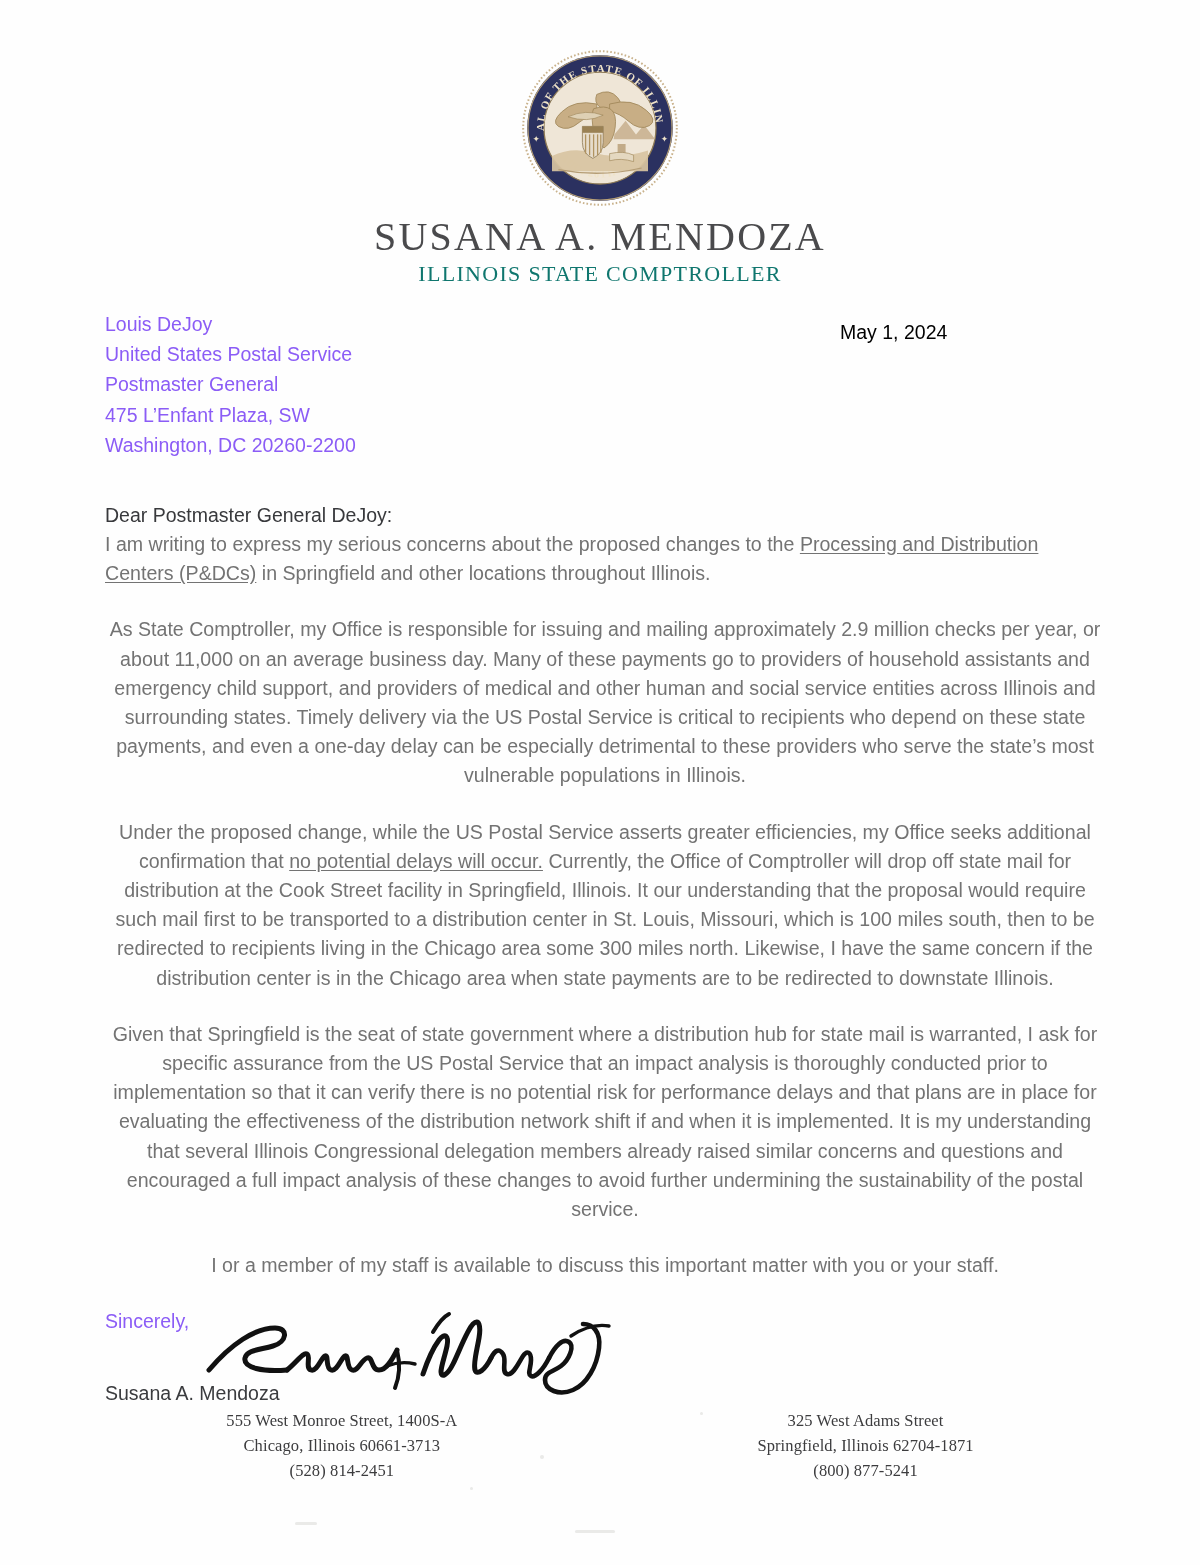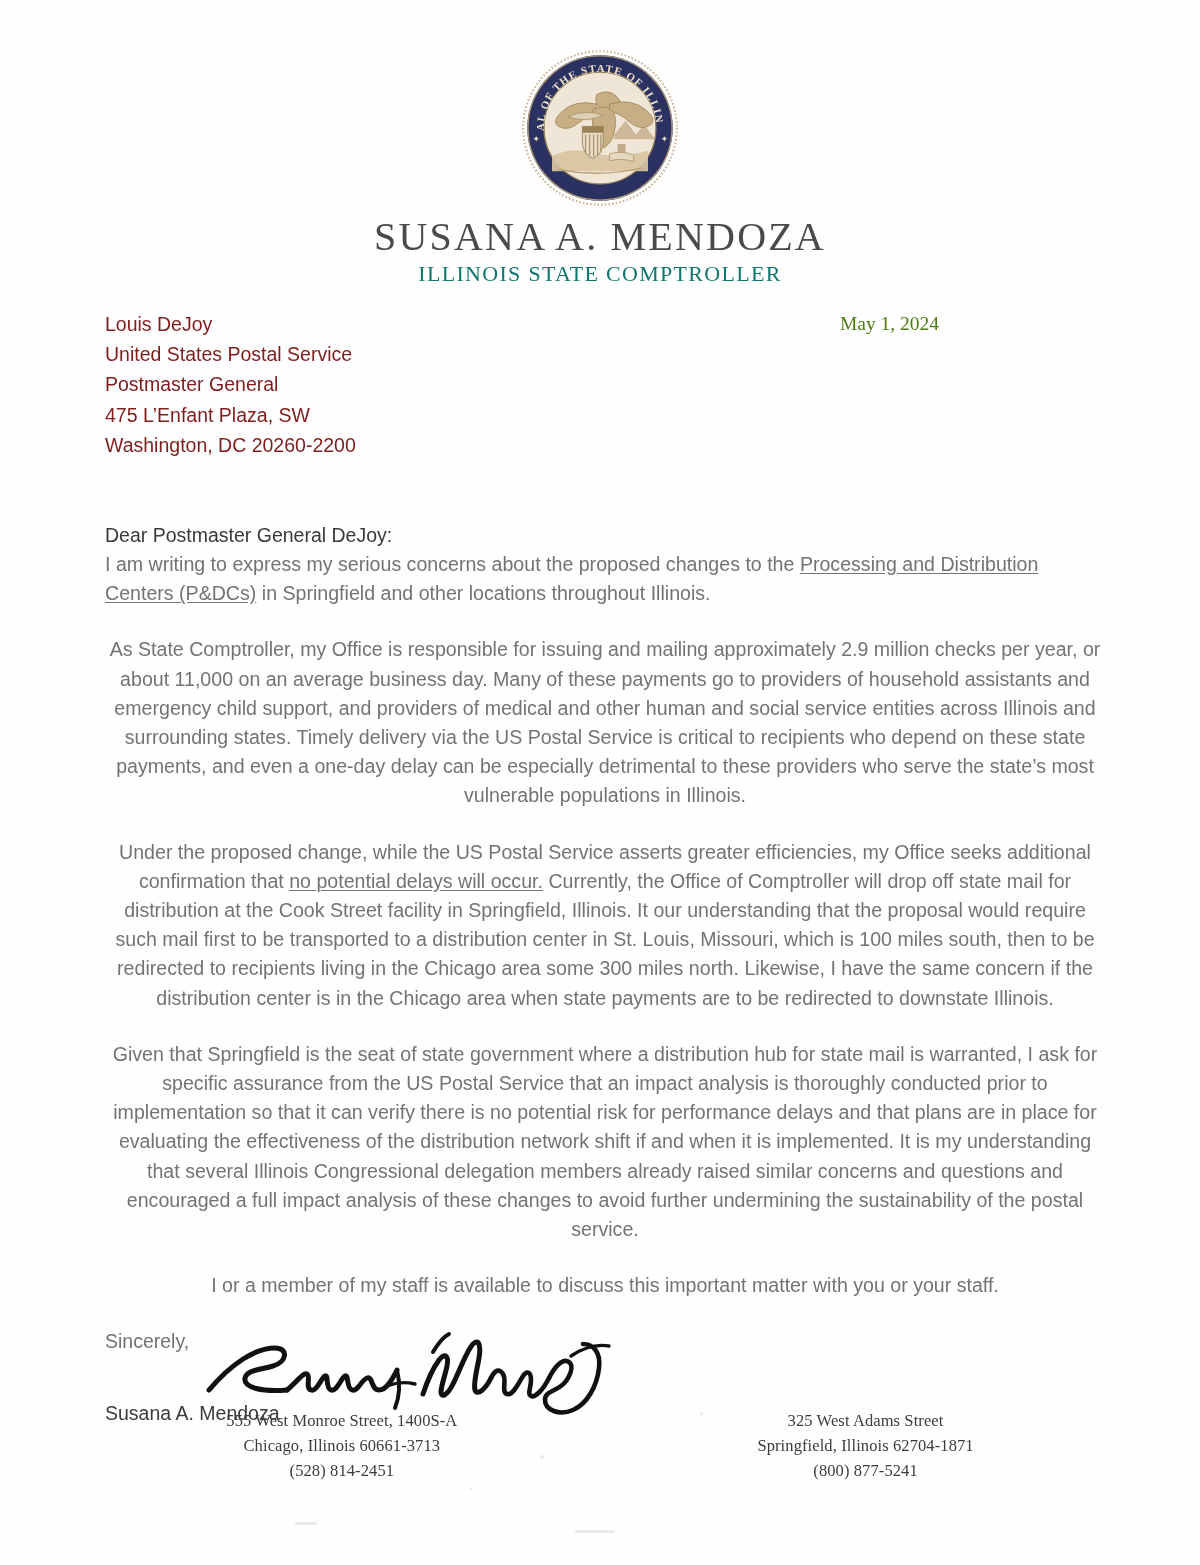--- a/index.html
+++ b/index.html
@@ -64,35 +64,34 @@
     box-sizing: border-box;
   }
 
   .addr-row {
     position: relative;
     margin-top: 22px;
   }
   .addr-block {
     font-size: 19.5px;
     line-height: 30.2px;
-    color: #7f1d1d;
+    color: #8b5cf6;
   }
   .date {
     position: absolute;
-    top: 0;
+    top: 8px;
     left: 735px;
     font-size: 19.5px;
     line-height: 30.2px;
-    color: #4d7c0f;
+    color: #000000;
     white-space: nowrap;
-    font-family: Liberation Serif, serif;
   }
 
   .salutation {
-    margin-top: 60px;
+    margin-top: 40px;
     font-size: 19.5px;
     line-height: 30px;
     color: #38393c;
   }
 
   p.para {
     margin: 0;
     padding: 0;
     font-size: 19.6px;
     line-height: 29.2px;
@@ -105,21 +104,21 @@
   .u { text-decoration: underline; text-underline-offset: 2px; }
 
   
   .sig-section {
     margin-top: 30px;
     position: relative;
     height: 120px;
   }
   .sincerely {
     font-size: 19.5px;
-    color: #737373;
+    color: #8b5cf6;
     position: absolute;
     top: 0;
     left: 0;
   }
   .sig-name {
     font-size: 19.5px;
     color: #3a3b3e;
     position: absolute;
     top: 72px;
     left: 0;

